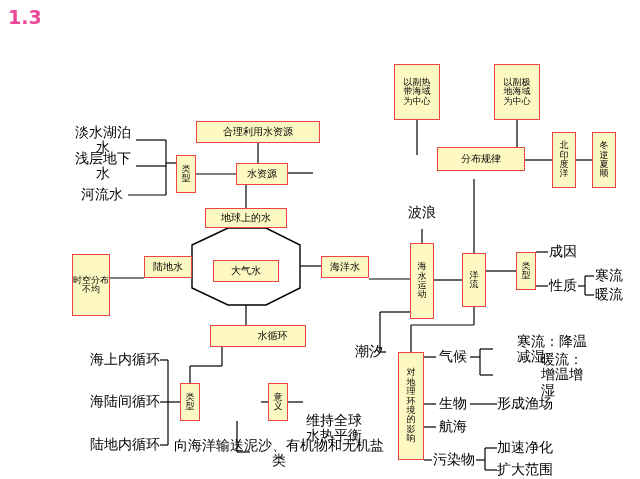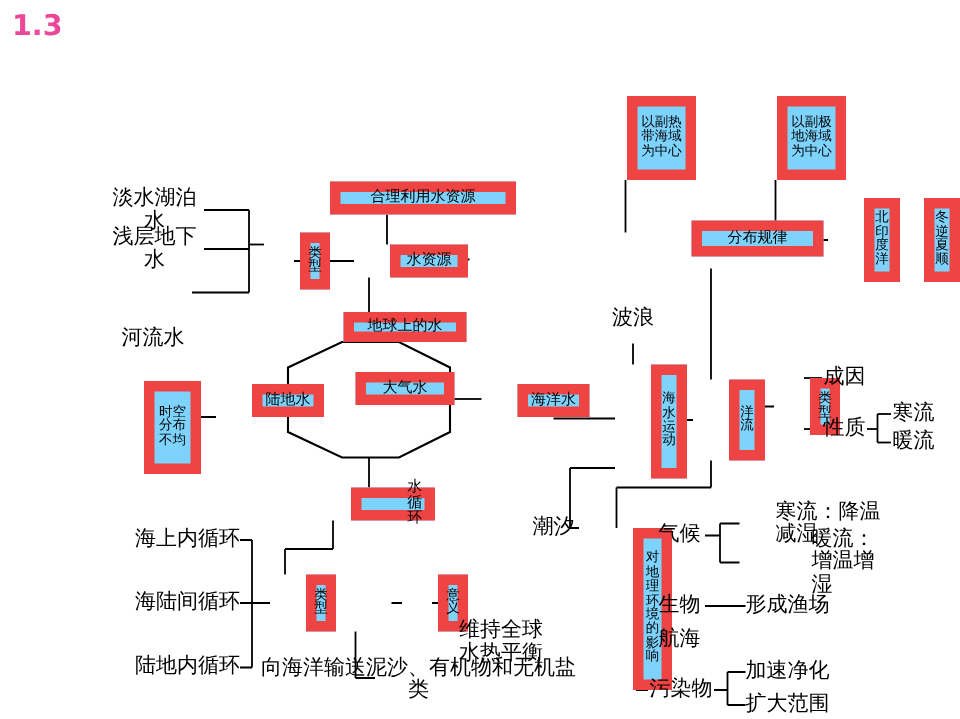--- a/index.html
+++ b/index.html
@@ -19,32 +19,31 @@
   }
   #svg-layer {
     position: absolute;
     left: 0; top: 0;
     width: 640px;
     height: 479px;
   }
   .node {
     position: absolute;
     box-sizing: border-box;
-    border: 7px solid #ef4444;
-    background: #7dd3fc;
+    border: 1px solid #ef4444;
+    background: #fef9c3;
     color: #000;
     display: flex;
     align-items: center;
     justify-content: center;
     text-align: center;
     line-height: 1.05;
     font-size: 10px;
     white-space: pre-line;
     z-index: 3;
-    margin-left: 24px;
   }
   .plain {
     position: absolute;
     box-sizing: border-box;
     background: transparent;
     color: #000;
     display: flex;
     align-items: center;
     justify-content: center;
     text-align: center;
@@ -167,27 +166,27 @@
 
       <line x1="476" y1="460" x2="485" y2="460"></line>
       <line x1="485" y1="448" x2="485" y2="470"></line>
       <line x1="485" y1="448" x2="497" y2="448"></line>
       <line x1="485" y1="470" x2="497" y2="470"></line>
     </g>
   </svg>
 
   <div class="node" style="left:205px; top:208px; width:82px; height:20px;">地球上的水</div>
 
-  <div class="node" style="left:213px; top:248px; width:66px; height:22px;">大气水</div>
+  <div class="node" style="left:213px; top:260px; width:66px; height:22px;">大气水</div>
 
   <div class="node" style="left:144px; top:256px; width:48px; height:22px;">陆地水</div>
 
   <div class="node" style="left:321px; top:256px; width:48px; height:22px;">海洋水</div>
 
-  <div class="node" style="left:210px; top:325px; width:56px; height:22px;padding-left:29px;">水循环</div>
+  <div class="node" style="left:210px; top:325px; width:96px; height:22px;padding-left:29px;">水循环</div>
 
   <div class="node" style="left:236px; top:163px; width:52px; height:22px;">水资源</div>
 
   <div class="node" style="left:196px; top:121px; width:124px; height:22px;">合理利用水资源</div>
 
   <div class="node" style="left:176px; top:155px; width:20px; height:38px; font-size:9px;">类
 型</div>
 
   <div class="node" style="left:72px; top:254px; width:38px; height:62px; font-size:9px;">时空分布不均</div>
 
@@ -234,21 +233,21 @@
 环
 境
 的
 影
 响</div>
 
   <div class="plain" style="left:70px; top:132px; width:66px; height:16px;">淡水湖泊水</div>
 
   <div class="plain" style="left:70px; top:158px; width:66px; height:16px;">浅层地下水</div>
 
-  <div class="plain" style="left:76px; top:187px; width:52px; height:16px;margin-top:31px;">河流水</div>
+  <div class="plain" style="left:76px; top:187px; width:52px; height:16px;">河流水</div>
 
 
   <div class="plain" style="left:90px; top:352px; width:70px; height:16px;">海上内循环</div>
 
   <div class="plain" style="left:90px; top:394px; width:70px; height:16px;">海陆间循环</div>
 
   <div class="plain" style="left:90px; top:437px; width:70px; height:16px;">陆地内循环</div>
 
 
   <div class="plain" style="left:303px; top:383px; width:62px; height:38px;margin-top:26px;">维持全球

